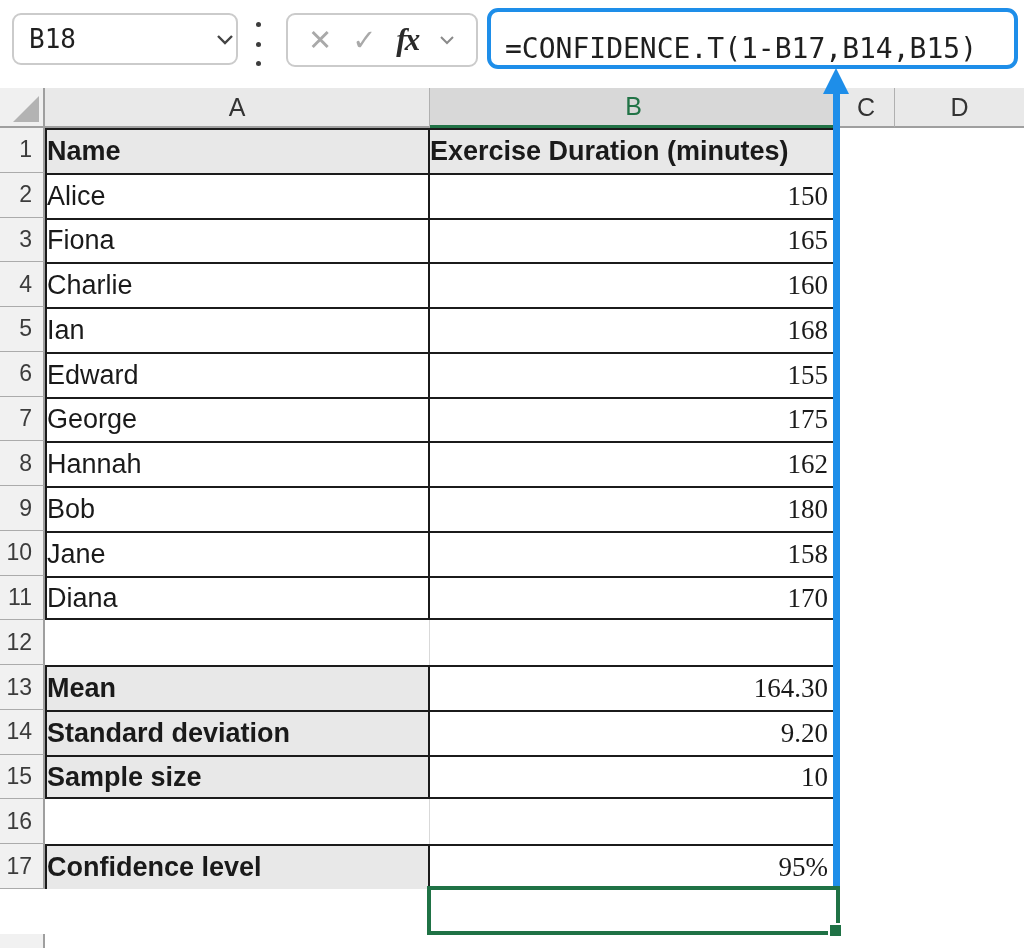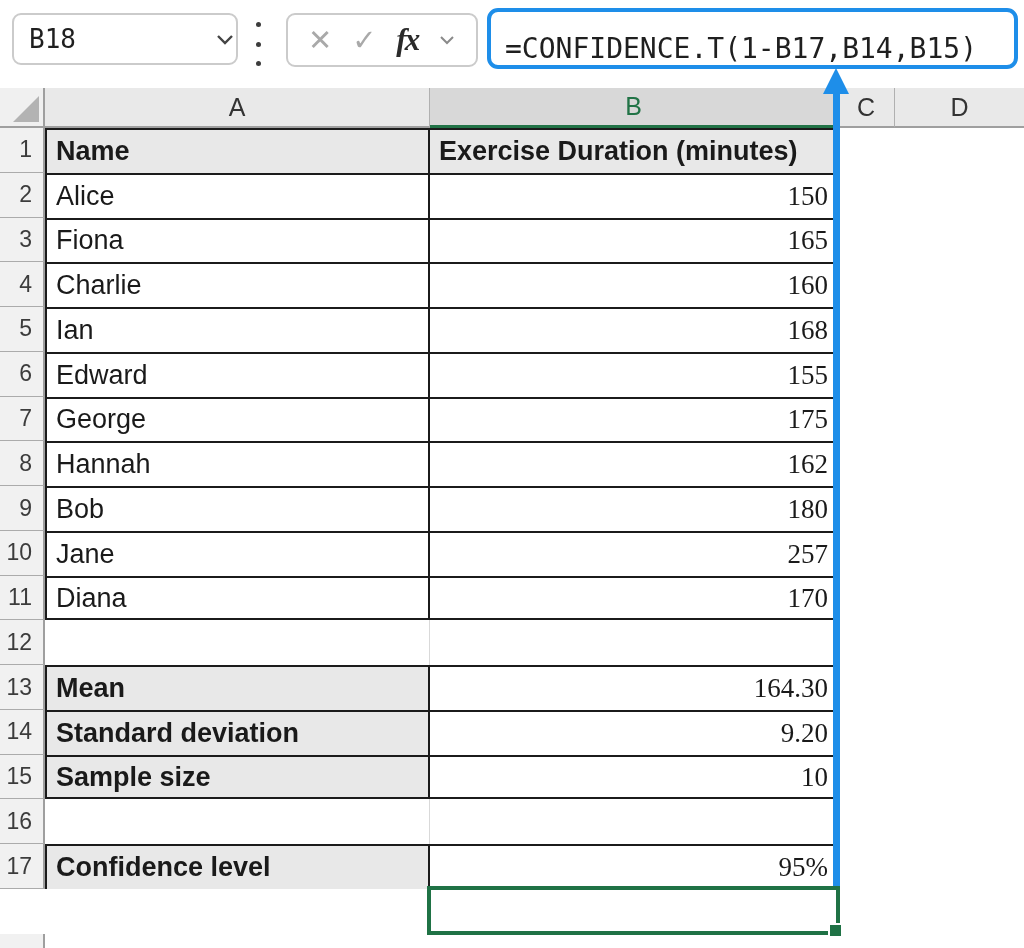--- a/index.html
+++ b/index.html
@@ -57,21 +57,21 @@
   .row{display:flex;height:44.78px;box-sizing:border-box;}
   .rh{width:45px;box-sizing:border-box;background:#f1f1f1;color:#3c3c3c;
       border-right:2px solid #9f9f9f;border-bottom:1.5px solid #ababab;
       display:flex;align-items:center;justify-content:flex-end;
       padding-right:11px;font-size:23px;}
   .rh.sel{background:#e2e2e2;color:#217346;border-right:3px solid #217346;font-weight:bold;}
   .ca{width:385px;}
   .cb{width:408px;}
   .cfill{flex:1;}
   .ca,.cb{box-sizing:border-box;display:flex;align-items:center;font-size:27px;
-          padding-left:9px;background:#fff;overflow:hidden;white-space:nowrap;}
+          background:#fff;overflow:hidden;white-space:nowrap;}
   .cb.num{justify-content:flex-end;padding-right:8px;padding-left:0;font-family:Liberation Serif, serif;}
   .fill{background:#e8e8e8;}
   .bold{font-weight:bold;}
   .row.bordered .ca{border-left:2px solid #1b1b1b;border-right:2px solid #1b1b1b;
                     border-top:2px solid #1b1b1b;}
   .row.bordered .cb{border-top:2px solid #1b1b1b;border-right:2px solid #1b1b1b;}
   .row.block-end .ca,.row.block-end .cb{border-bottom:2px solid #1b1b1b;}
   .row.empty .ca{border-right:1.5px solid #d9d9d9;}
   .row.empty .cb{border-right:1.5px solid #d9d9d9;}
 
@@ -189,21 +189,21 @@
       </div>
       <div class="row bordered">
         <div class="rh">9</div>
         <div class="ca">Bob</div>
         <div class="cb num">180</div>
         <div class="cfill"></div>
       </div>
       <div class="row bordered">
         <div class="rh">10</div>
         <div class="ca">Jane</div>
-        <div class="cb num">257</div>
+        <div class="cb num">158</div>
         <div class="cfill"></div>
       </div>
       <div class="row bordered block-end">
         <div class="rh">11</div>
         <div class="ca">Diana</div>
         <div class="cb num">170</div>
         <div class="cfill"></div>
       </div>
       <div class="row empty">
         <div class="rh">12</div>

